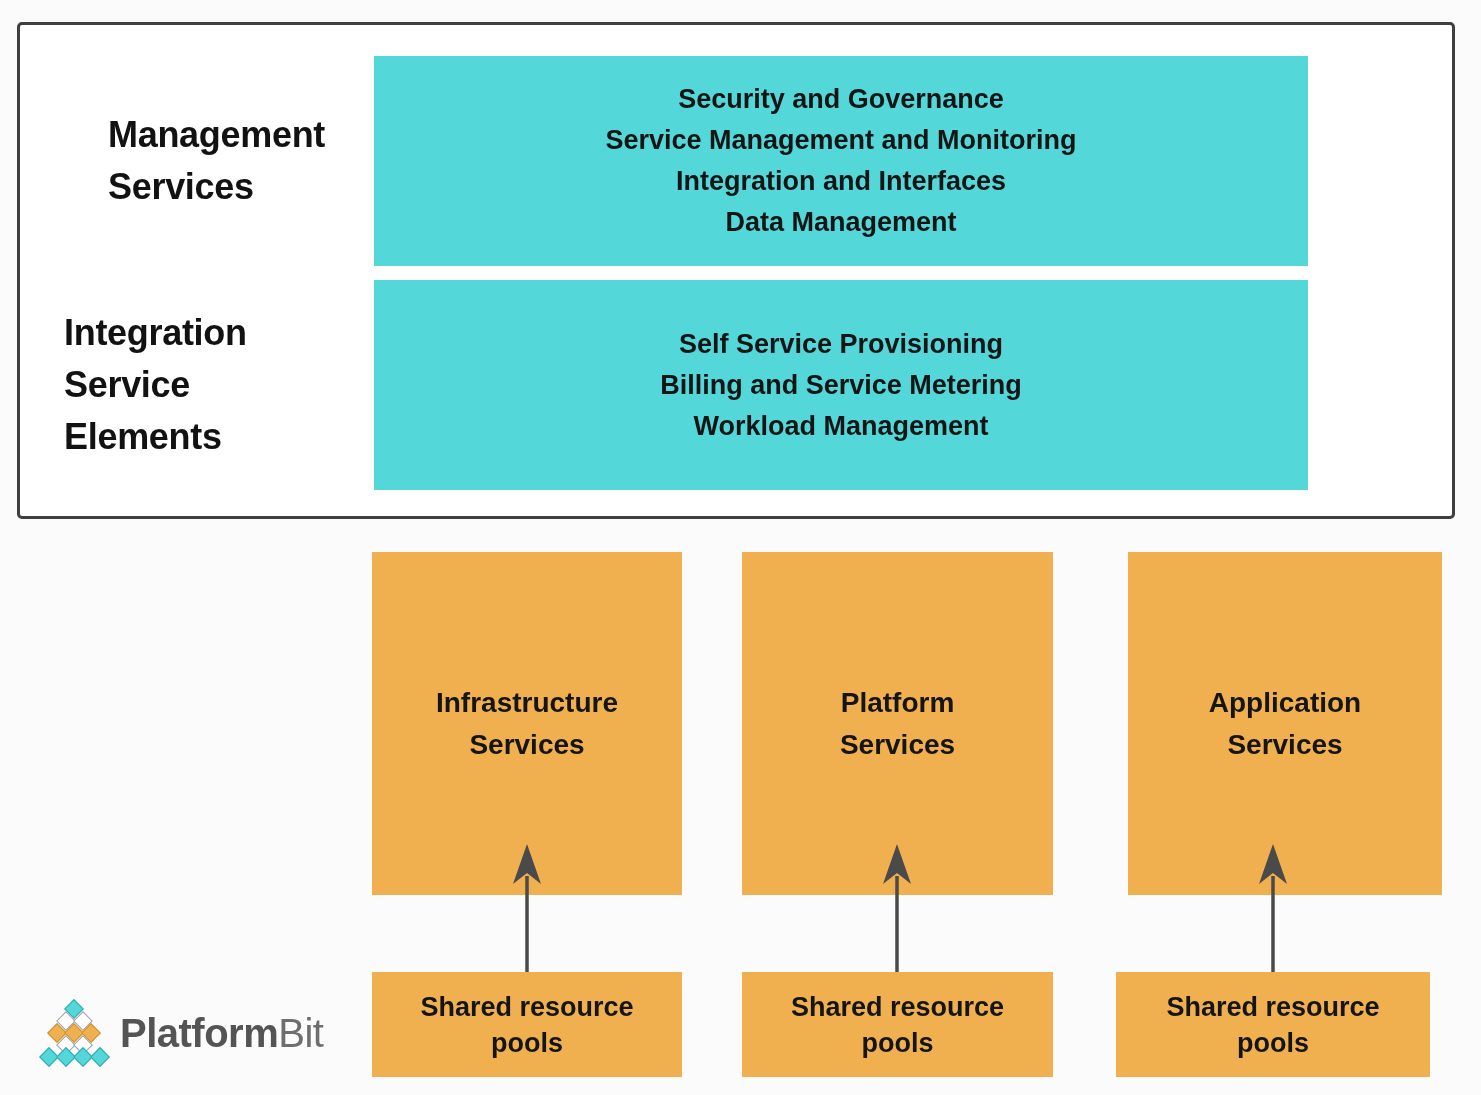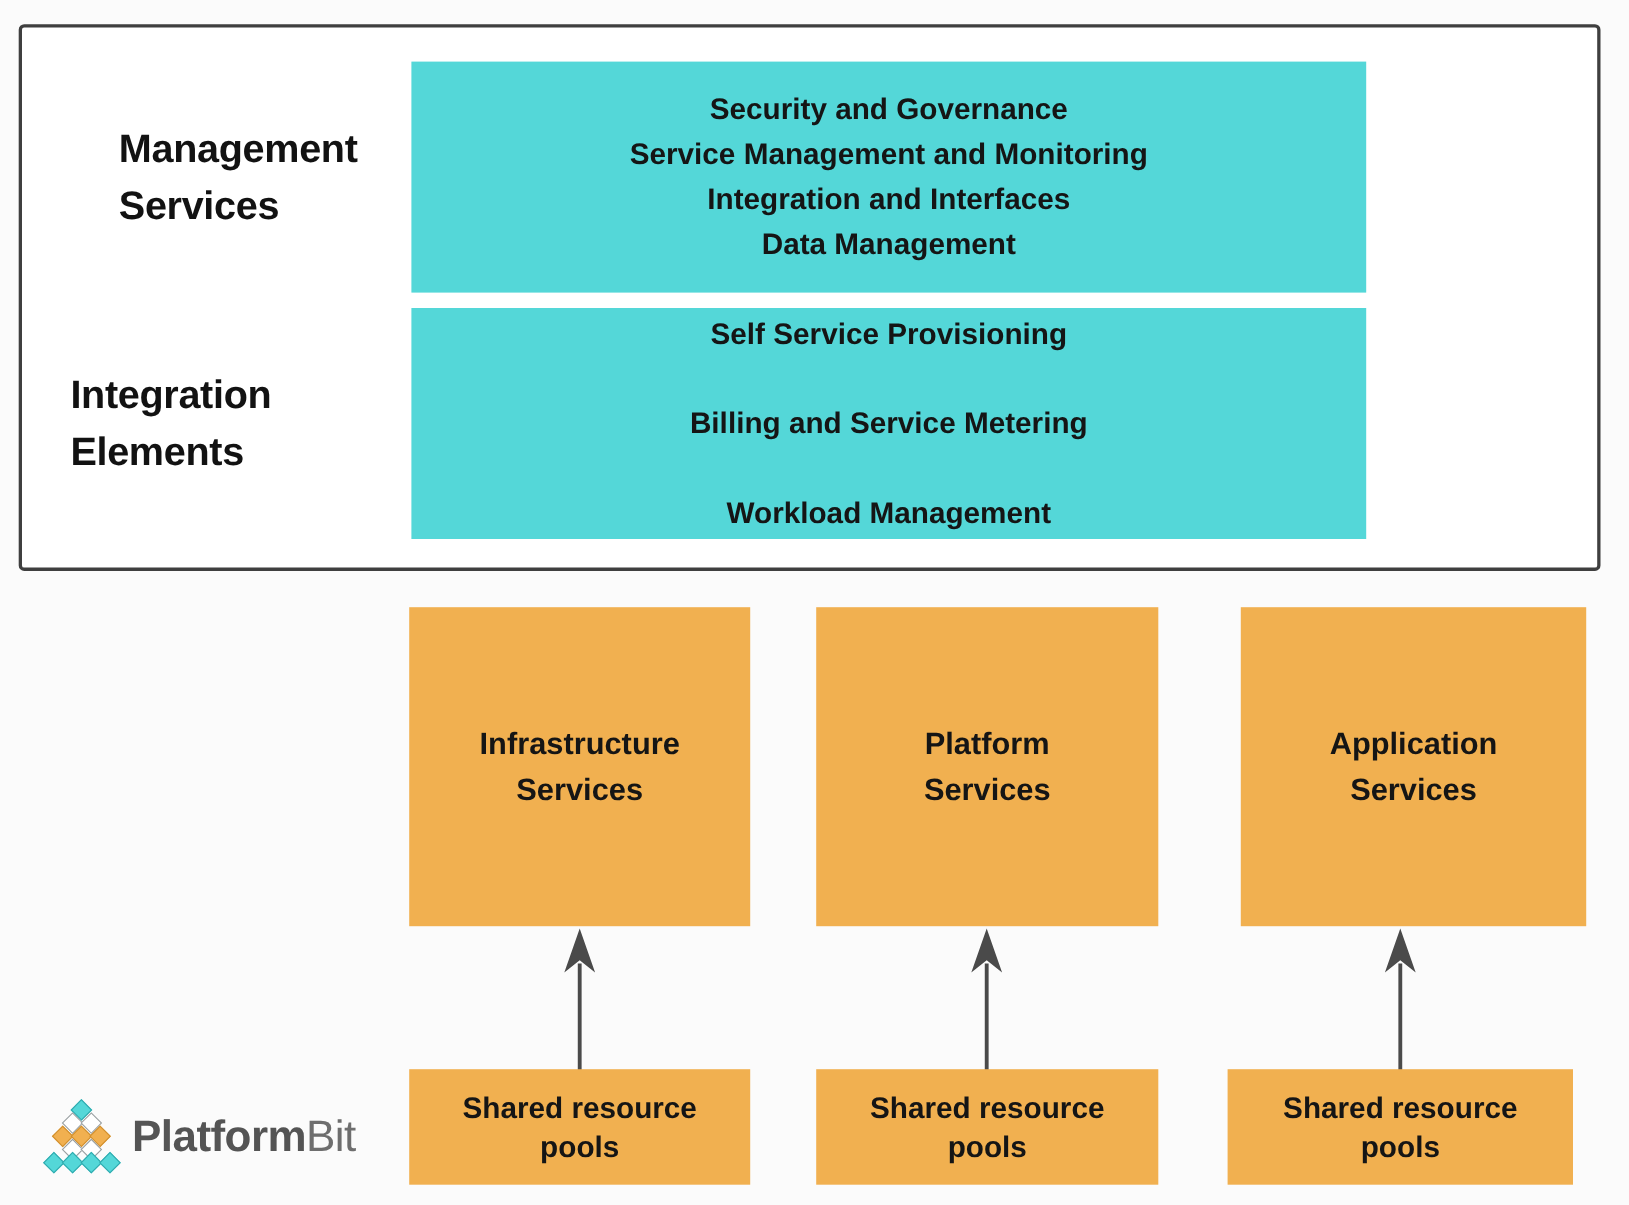--- a/index.html
+++ b/index.html
@@ -17,30 +17,30 @@
   }
   .side-label{
     position:absolute;left:44px;width:300px;
     display:flex;flex-direction:column;justify-content:center;
     font-size:36px;font-weight:700;line-height:52px;color:#121212;
     letter-spacing:-0.3px;
   }
   .side-label.mgmt{top:31px;height:210px;margin-left:44px;}
   .side-label.fnd{top:255px;height:210px;}
   .teal-box{
-    position:absolute;left:354px;width:868px;height:210px;
+    position:absolute;left:354px;width:934px;height:210px;
     background:var(--teal,#54d7d8);
     display:flex;flex-direction:column;justify-content:center;align-items:center;
     text-align:center;font-size:27px;font-weight:600;line-height:41px;color:#151515;
   }
   .teal-box.b1{top:31px;}
-  .teal-box.b2{top:255px;gap:40px;}
+  .teal-box.b2{top:255px;}
   
   .service-box{
-    position:absolute;top:552px;height:290px;background:var(--orange,#f1b050);
+    position:absolute;top:552px;height:343px;background:var(--orange,#f1b050);
     display:flex;flex-direction:column;justify-content:center;align-items:center;
     text-align:center;font-size:28px;font-weight:600;line-height:42px;color:#151515;
   }
   .service-box.c1{left:372px;width:310px;}
   .service-box.c2{left:742px;width:311px;}
   .service-box.c3{left:1116px;width:314px;margin-left:12px;}
   
   .arrow{position:absolute;top:842px;width:44px;height:132px;color:var(--arrow,#4a4a4a);}
   .arrow.a1{left:505px;}
   .arrow.a2{left:875px;}
@@ -79,20 +79,21 @@
 
   <div class="teal-box b1">
     <span class="line">Security and Governance</span>
     <span class="line">Service Management and Monitoring</span>
     <span class="line">Integration and Interfaces</span>
     <span class="line">Data Management</span>
   </div>
 
   <div class="side-label fnd">
     <span class="line">Integration</span>
+    <span class="line">Service</span>
     <span class="line">Elements</span>
   </div>
 
   <div class="teal-box b2">
     <span class="line">Self Service Provisioning</span>
     <span class="line">Billing and Service Metering</span>
     <span class="line">Workload Management</span>
   </div>
 
 </div>

